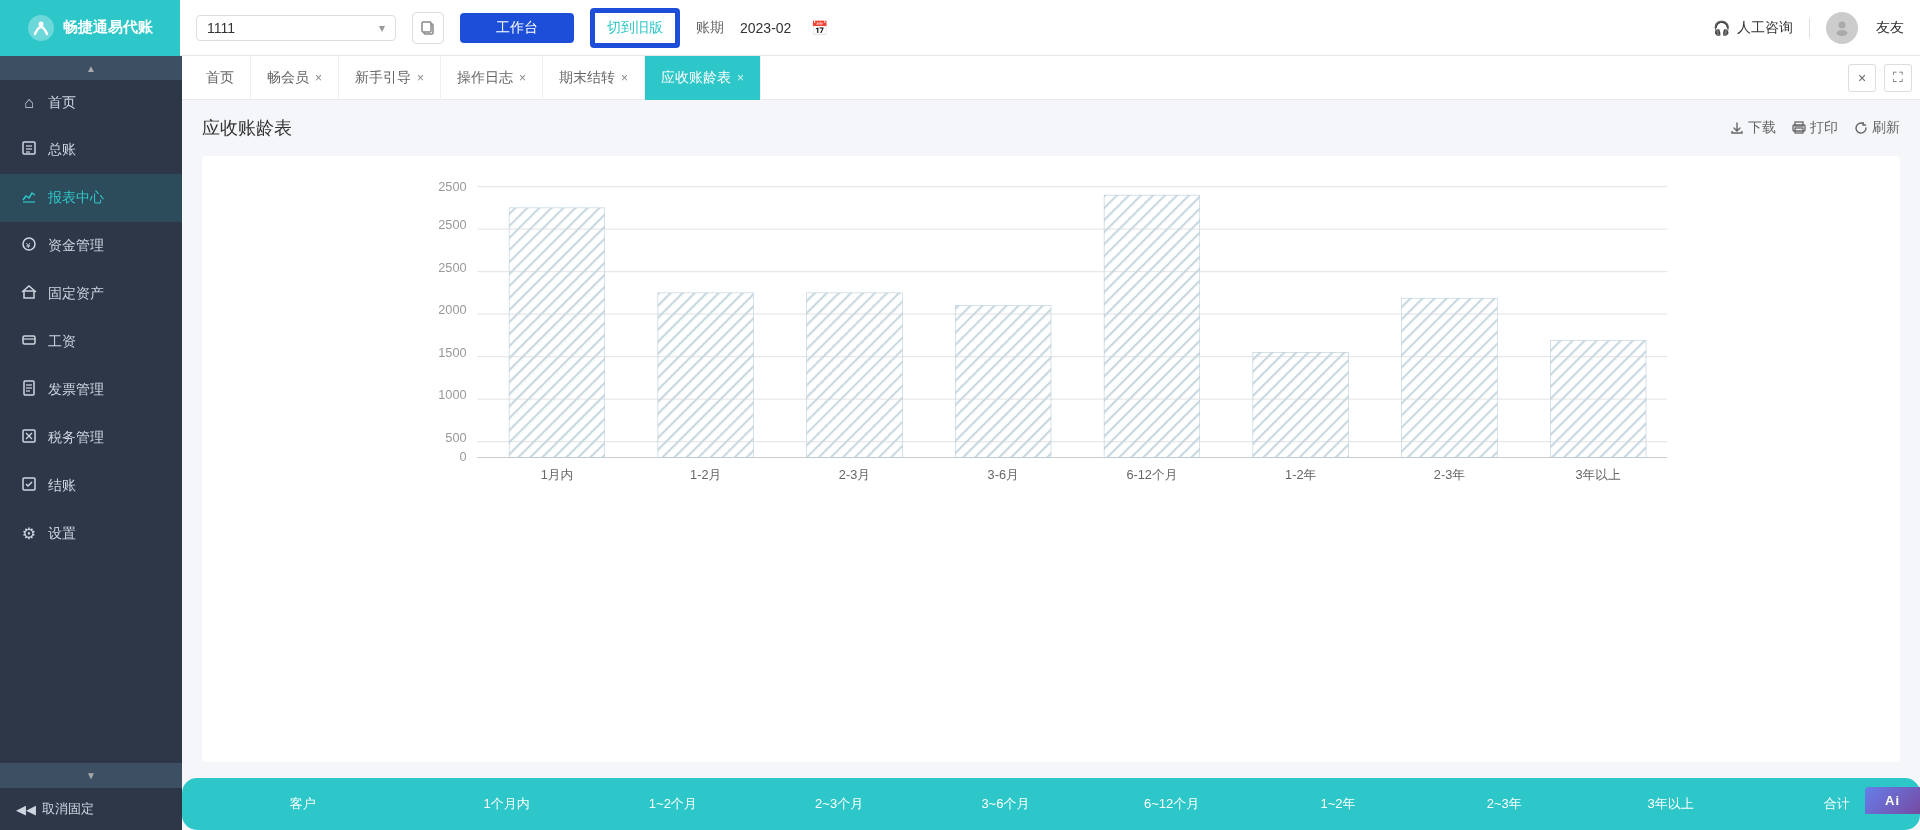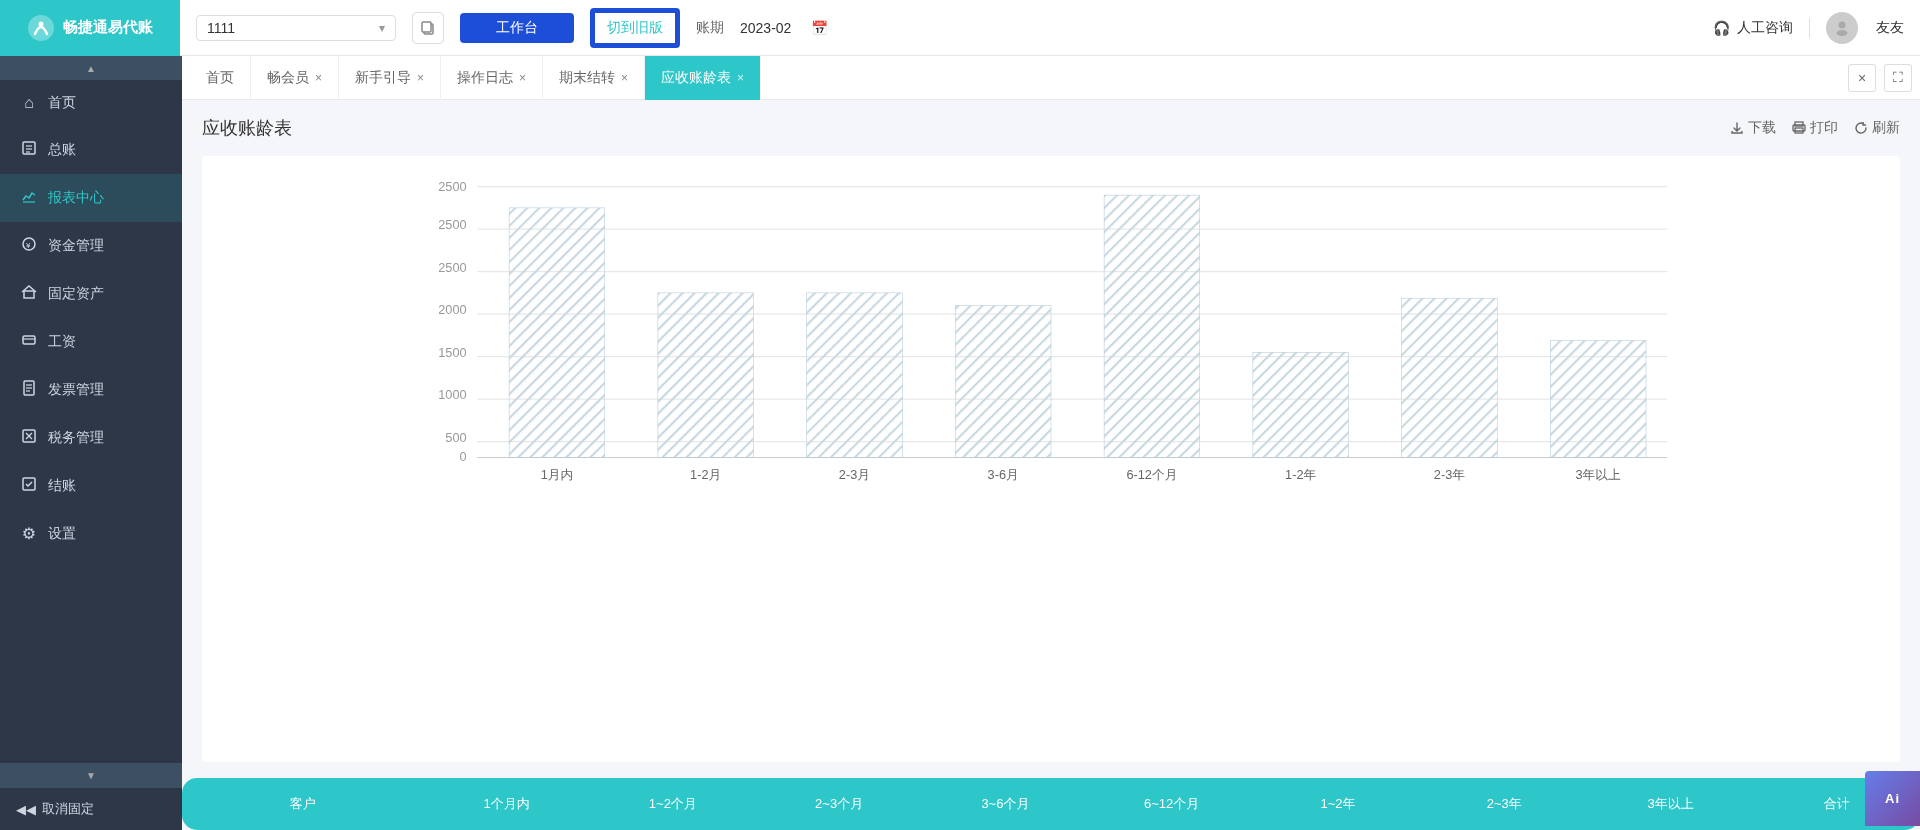--- a/index.html
+++ b/index.html
@@ -277,27 +277,27 @@
       color: #fff;
       font-size: 13px;
       font-weight: 500;
       padding: 0 8px;
     }
     .th-cell:first-child { flex: 1.5; }
 
     
     .ai-badge {
       position: fixed;
-      bottom: 4px;
+      bottom: 16px;
       right: 0;
       background: linear-gradient(135deg, #667eea, #764ba2);
       color: #fff;
       font-size: 13px;
       font-weight: bold;
-      padding: 20px 20px;
+      padding: 6px 20px;
       border-radius: 4px 0 0 0;
       letter-spacing: 1px;
     }
   </style>
 </head>
 <body>
 
 <div class="top-header">
   <div class="logo-area">
     <svg class="logo-icon" viewBox="0 0 28 28">

